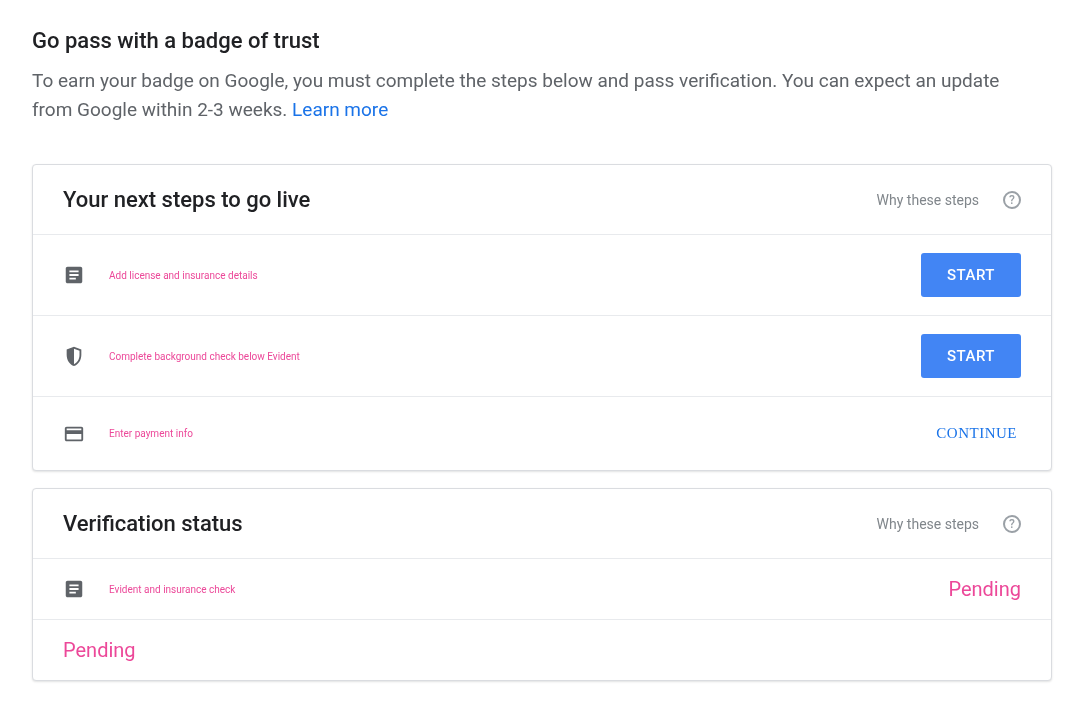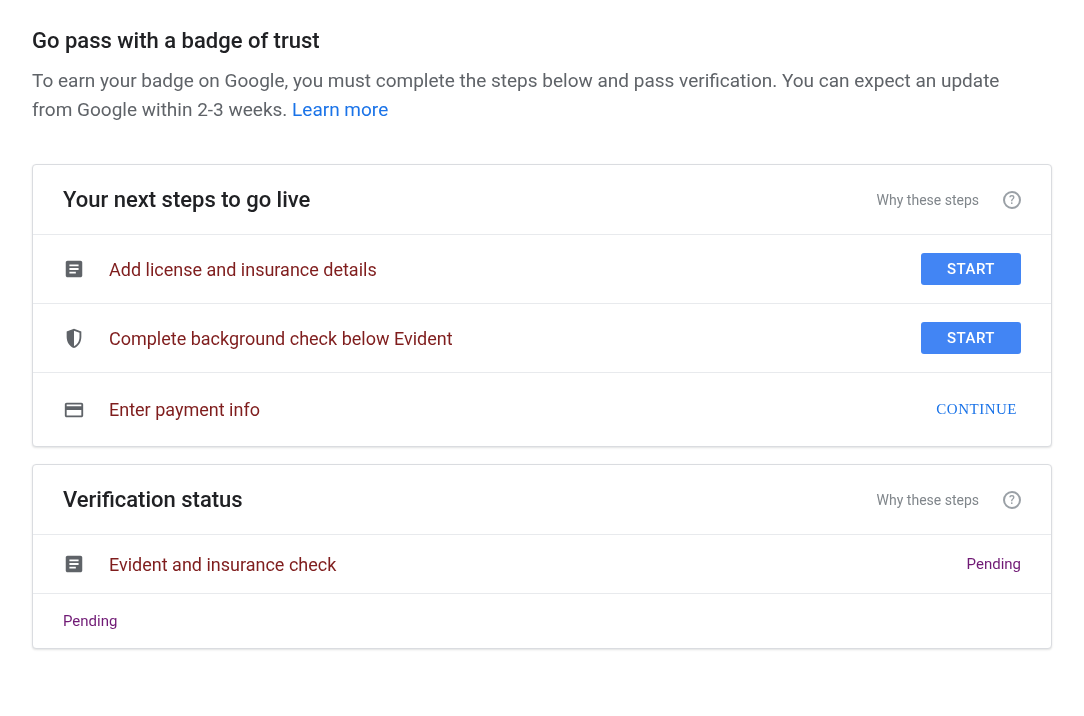--- a/index.html
+++ b/index.html
@@ -80,50 +80,50 @@
       align-items: center;
       gap: 24px;
     }
     .row-icon {
       width: 22px;
       height: 22px;
       fill: #5f6368;
       flex-shrink: 0;
     }
     .row-label {
-      font-size: 18px;
-      color: #7f1d1d;
+      font-size: 10px;
+      color: #ec4899;
     }
     .btn {
       background: #4285f4;
       color: #fff;
       border: none;
       padding: 0 26px;
-      height: 32px;
+      height: 44px;
       font-size: 15px;
       font-weight: 500;
       letter-spacing: 0.5px;
       border-radius: 3px;
       cursor: pointer;
       font-family: inherit;
     }
     .btn-text {
       background: transparent;
       color: #1a73e8;
       border: none;
       font-size: 15px;
       font-weight: 500;
       letter-spacing: 0.5px;
       cursor: pointer;
       padding: 10px 4px;
       font-family: Liberation Serif, serif;
     }
     .status-pending {
-      color: #701a75;
-      font-size: 15px;
+      color: #ec4899;
+      font-size: 20px;
       font-weight: 400;
     }
   </style>
 </head>
 <body>
 
 <h1 class="page-title">Go pass with a badge of trust</h1>
 <p class="page-desc">
   <span>To earn your badge on Google, you must complete the steps below and pass verification. You can expect an update from Google within 2-3 weeks. </span><a class="learn-more">Learn more</a>
 </p>

